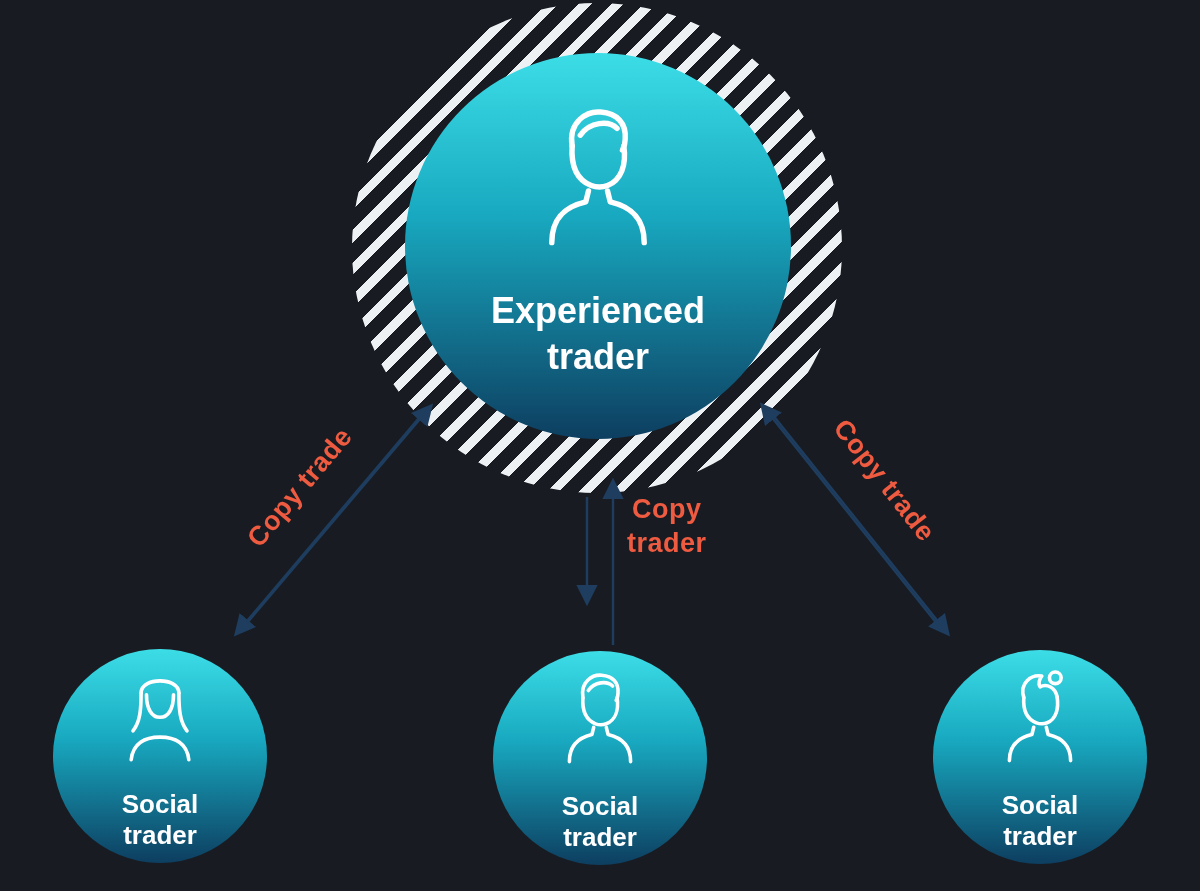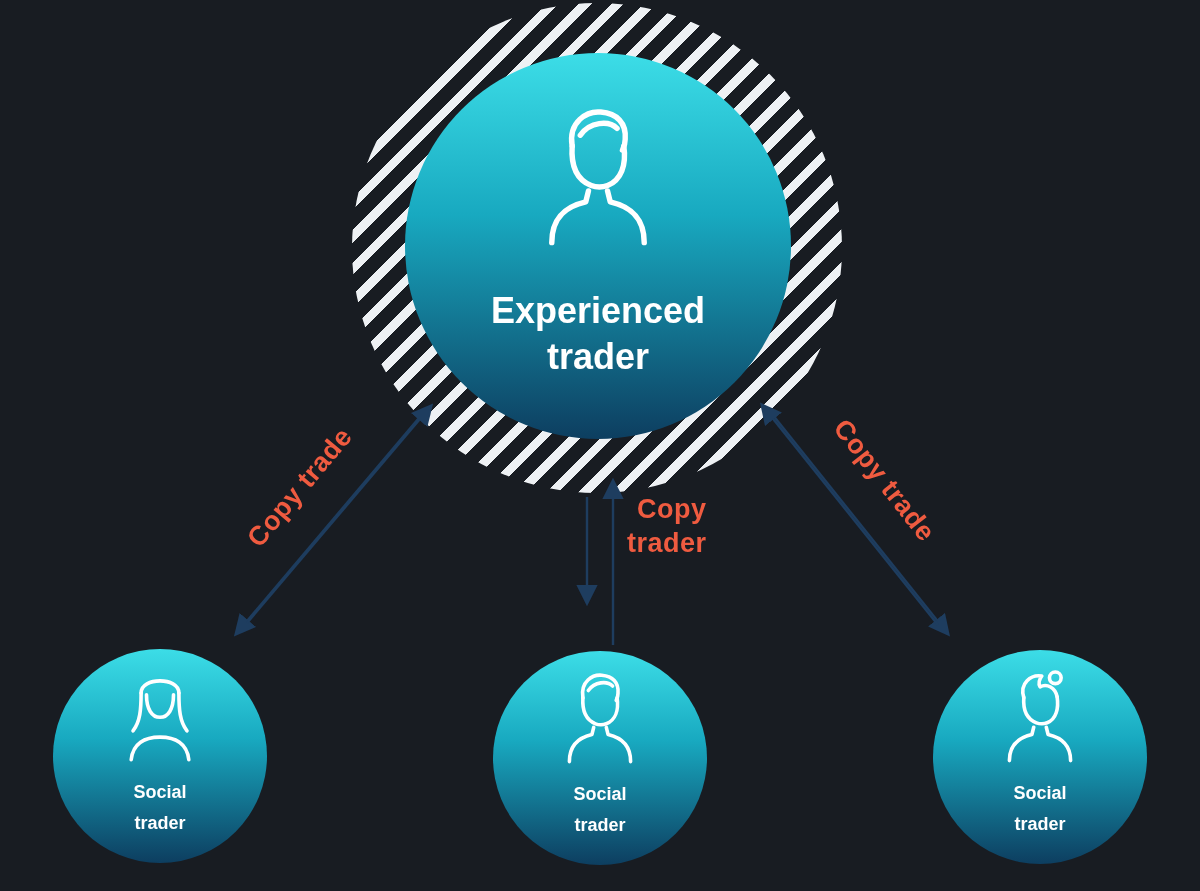--- a/index.html
+++ b/index.html
@@ -37,36 +37,36 @@
   .node-small { width: 214px; height: 214px; }
   #node-left   { left: 53px;  top: 649px; }
   #node-center { left: 493px; top: 651px; }
   #node-right  { left: 933px; top: 650px; }
 
   .icon-big   { margin-top: 48px; width: 136px; height: 150px; }
   .icon-small { margin-top: 17px; width: 90px;  height: 99px; }
 
   .node-label { color: #ffffff; font-weight: 700; text-align: center; }
   .label-big   { font-size: 36px; line-height: 46px; margin-top: 37px; }
-  .label-small { font-size: 18px; line-height: 31px; margin-top: 12px; }
+  .label-small { font-size: 26px; line-height: 31px; margin-top: 24px; }
 
   
   .arrows { position: absolute; left: 0; top: 0; pointer-events: none; }
 
   
   .copy-label {
     position: absolute;
     color: #ef5b40;
     font-weight: 700;
     font-size: 27px;
     letter-spacing: 0.5px;
   }
   .copy-left  { left: 205px; top: 472px; width: 190px; text-align: center; transform: rotate(-50deg); }
   .copy-right { left: 789px; top: 465px; width: 190px; text-align: center; transform: rotate(52deg); }
-  .copy-center { left: 627px; top: 492px; line-height: 34px; text-align: right; }
+  .copy-center { left: 627px; top: 492px; line-height: 34px; text-align: center; }
 </style>
 </head>
 <body>
 
 <div class="canvas">
 
   <div class="hatch"></div>
 
   <svg class="arrows" width="1200" height="891" viewBox="0 0 1200 891">
     <defs>

